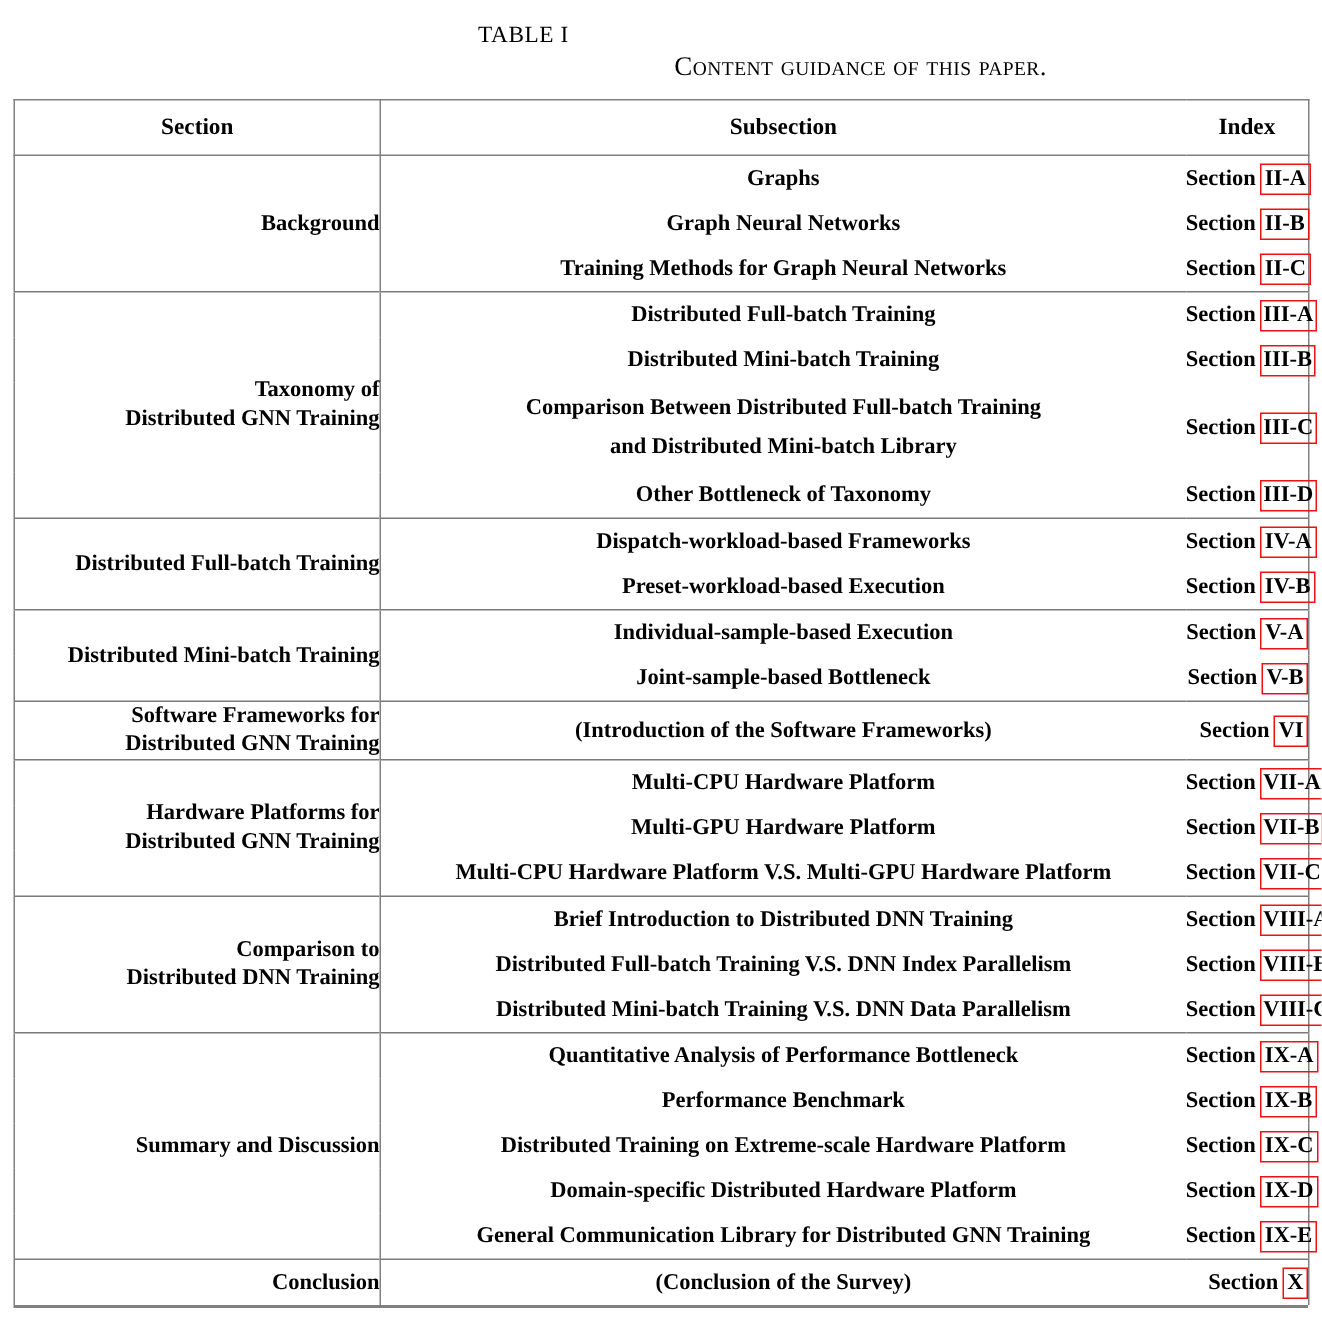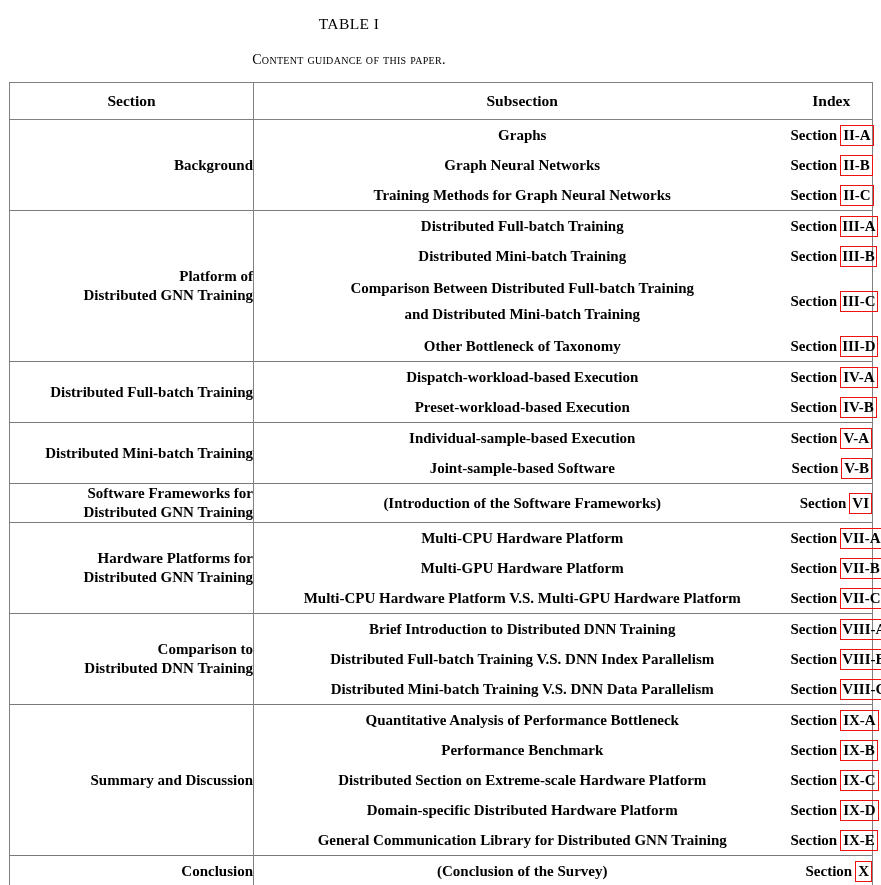--- a/index.html
+++ b/index.html
@@ -22,25 +22,26 @@
     width: 698px;
     text-align: center;
     padding-top: 14px;
   }
   .caption-line1 {
     font-size: 15.5px;
     letter-spacing: 0.4px;
     line-height: 19px;
   }
   .caption-line2 {
-    font-size: 14px;
+    font-size: 18px;
     font-variant: small-caps;
     letter-spacing: 0.3px;
     line-height: 20px;
-    margin-top: 17px;
+    margin-top: 1px;
+    text-align: right;
   }
 
   
   .table-wrap {
     position: relative;
     margin: 12px auto 0 auto;
     width: 863px;
   }
   table.guide {
     border-collapse: collapse;
@@ -175,74 +176,74 @@
           <td class="idx-cell outer-right"><span class="idx-label">Section</span><span class="idx-box">II-B</span></td>
         </tr>
         <tr class="body-row">
           <td class="sub-cell">
             <div class="sub-line">Training Methods for Graph Neural Networks</div>
           </td>
           <td class="idx-cell outer-right"><span class="idx-label">Section</span><span class="idx-box">II-C</span></td>
         </tr>
         <tr class="body-row group-start">
           <td class="sec-cell outer-left" rowspan="4">
-            <div class="sub-line">Platform of</div>
+            <div class="sub-line">Taxonomy of</div>
             <div class="sub-line">Distributed GNN Training</div>
           </td>
           <td class="sub-cell">
             <div class="sub-line">Distributed Full-batch Training</div>
           </td>
           <td class="idx-cell outer-right"><span class="idx-label">Section</span><span class="idx-box wide">III-A</span></td>
         </tr>
         <tr class="body-row">
           <td class="sub-cell">
             <div class="sub-line">Distributed Mini-batch Training</div>
           </td>
           <td class="idx-cell outer-right"><span class="idx-label">Section</span><span class="idx-box wide">III-B</span></td>
         </tr>
         <tr class="body-row" style="height: 60px;">
           <td class="sub-cell">
             <div class="sub-line">Comparison Between Distributed Full-batch Training</div>
-            <div class="sub-line">and Distributed Mini-batch Training</div>
+            <div class="sub-line">and Distributed Mini-batch Library</div>
           </td>
           <td class="idx-cell outer-right"><span class="idx-label">Section</span><span class="idx-box wide">III-C</span></td>
         </tr>
         <tr class="body-row">
           <td class="sub-cell">
             <div class="sub-line">Other Bottleneck of Taxonomy</div>
           </td>
           <td class="idx-cell outer-right"><span class="idx-label">Section</span><span class="idx-box wide">III-D</span></td>
         </tr>
         <tr class="body-row group-start">
           <td class="sec-cell outer-left" rowspan="2">
             <div class="sub-line">Distributed Full-batch Training</div>
           </td>
           <td class="sub-cell">
-            <div class="sub-line">Dispatch-workload-based Execution</div>
+            <div class="sub-line">Dispatch-workload-based Frameworks</div>
           </td>
           <td class="idx-cell outer-right"><span class="idx-label">Section</span><span class="idx-box">IV-A</span></td>
         </tr>
         <tr class="body-row">
           <td class="sub-cell">
             <div class="sub-line">Preset-workload-based Execution</div>
           </td>
           <td class="idx-cell outer-right"><span class="idx-label">Section</span><span class="idx-box">IV-B</span></td>
         </tr>
         <tr class="body-row group-start">
           <td class="sec-cell outer-left" rowspan="2">
             <div class="sub-line">Distributed Mini-batch Training</div>
           </td>
           <td class="sub-cell">
             <div class="sub-line">Individual-sample-based Execution</div>
           </td>
           <td class="idx-cell outer-right"><span class="idx-label">Section</span><span class="idx-box">V-A</span></td>
         </tr>
         <tr class="body-row">
           <td class="sub-cell">
-            <div class="sub-line">Joint-sample-based Software</div>
+            <div class="sub-line">Joint-sample-based Bottleneck</div>
           </td>
           <td class="idx-cell outer-right"><span class="idx-label">Section</span><span class="idx-box">V-B</span></td>
         </tr>
         <tr class="body-row group-start">
           <td class="sec-cell outer-left" rowspan="1">
             <div class="sub-line">Software Frameworks for</div>
             <div class="sub-line">Distributed GNN Training</div>
           </td>
           <td class="sub-cell">
             <div class="sub-line">(Introduction of the Software Frameworks)</div>
@@ -303,21 +304,21 @@
           <td class="idx-cell outer-right"><span class="idx-label">Section</span><span class="idx-box">IX-A</span></td>
         </tr>
         <tr class="body-row">
           <td class="sub-cell">
             <div class="sub-line">Performance Benchmark</div>
           </td>
           <td class="idx-cell outer-right"><span class="idx-label">Section</span><span class="idx-box">IX-B</span></td>
         </tr>
         <tr class="body-row">
           <td class="sub-cell">
-            <div class="sub-line">Distributed Section on Extreme-scale Hardware Platform</div>
+            <div class="sub-line">Distributed Training on Extreme-scale Hardware Platform</div>
           </td>
           <td class="idx-cell outer-right"><span class="idx-label">Section</span><span class="idx-box">IX-C</span></td>
         </tr>
         <tr class="body-row">
           <td class="sub-cell">
             <div class="sub-line">Domain-specific Distributed Hardware Platform</div>
           </td>
           <td class="idx-cell outer-right"><span class="idx-label">Section</span><span class="idx-box">IX-D</span></td>
         </tr>
         <tr class="body-row">

